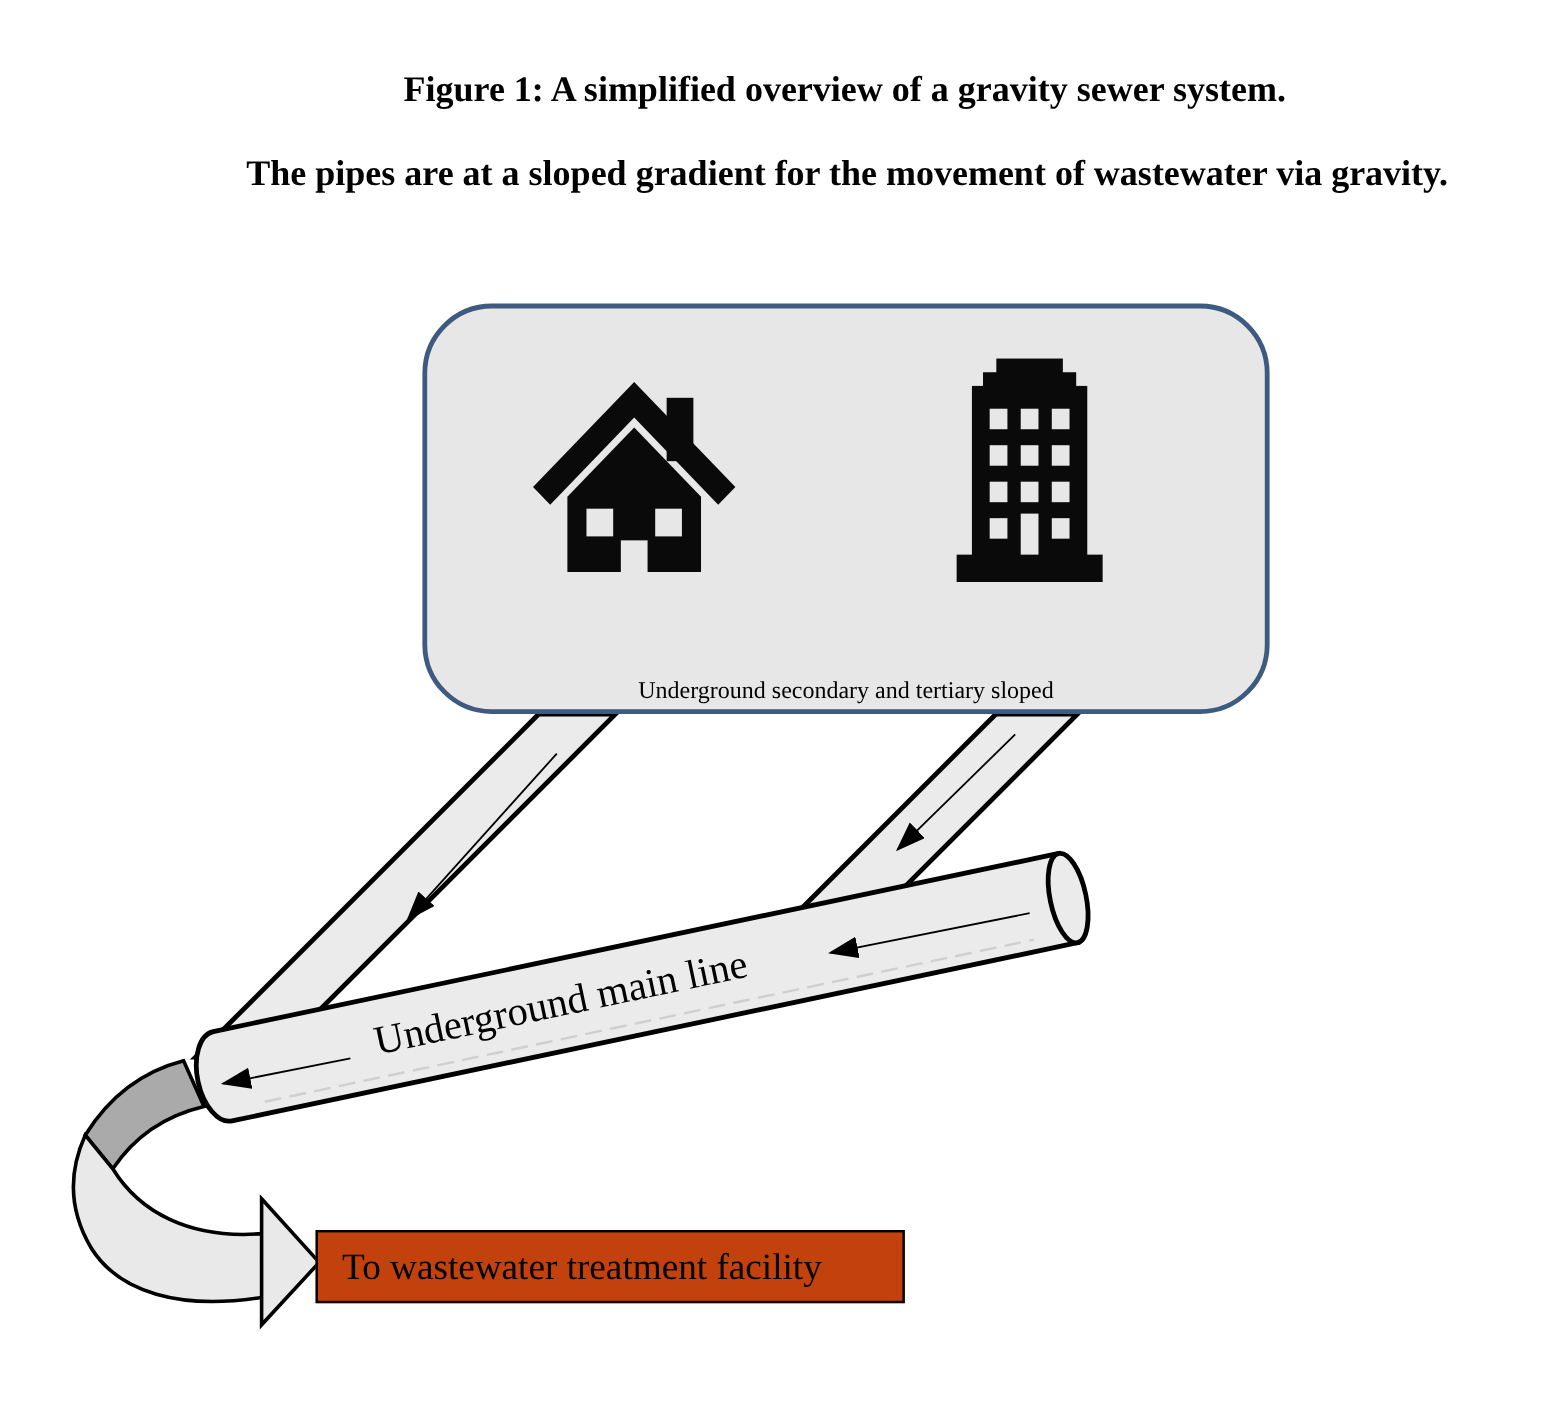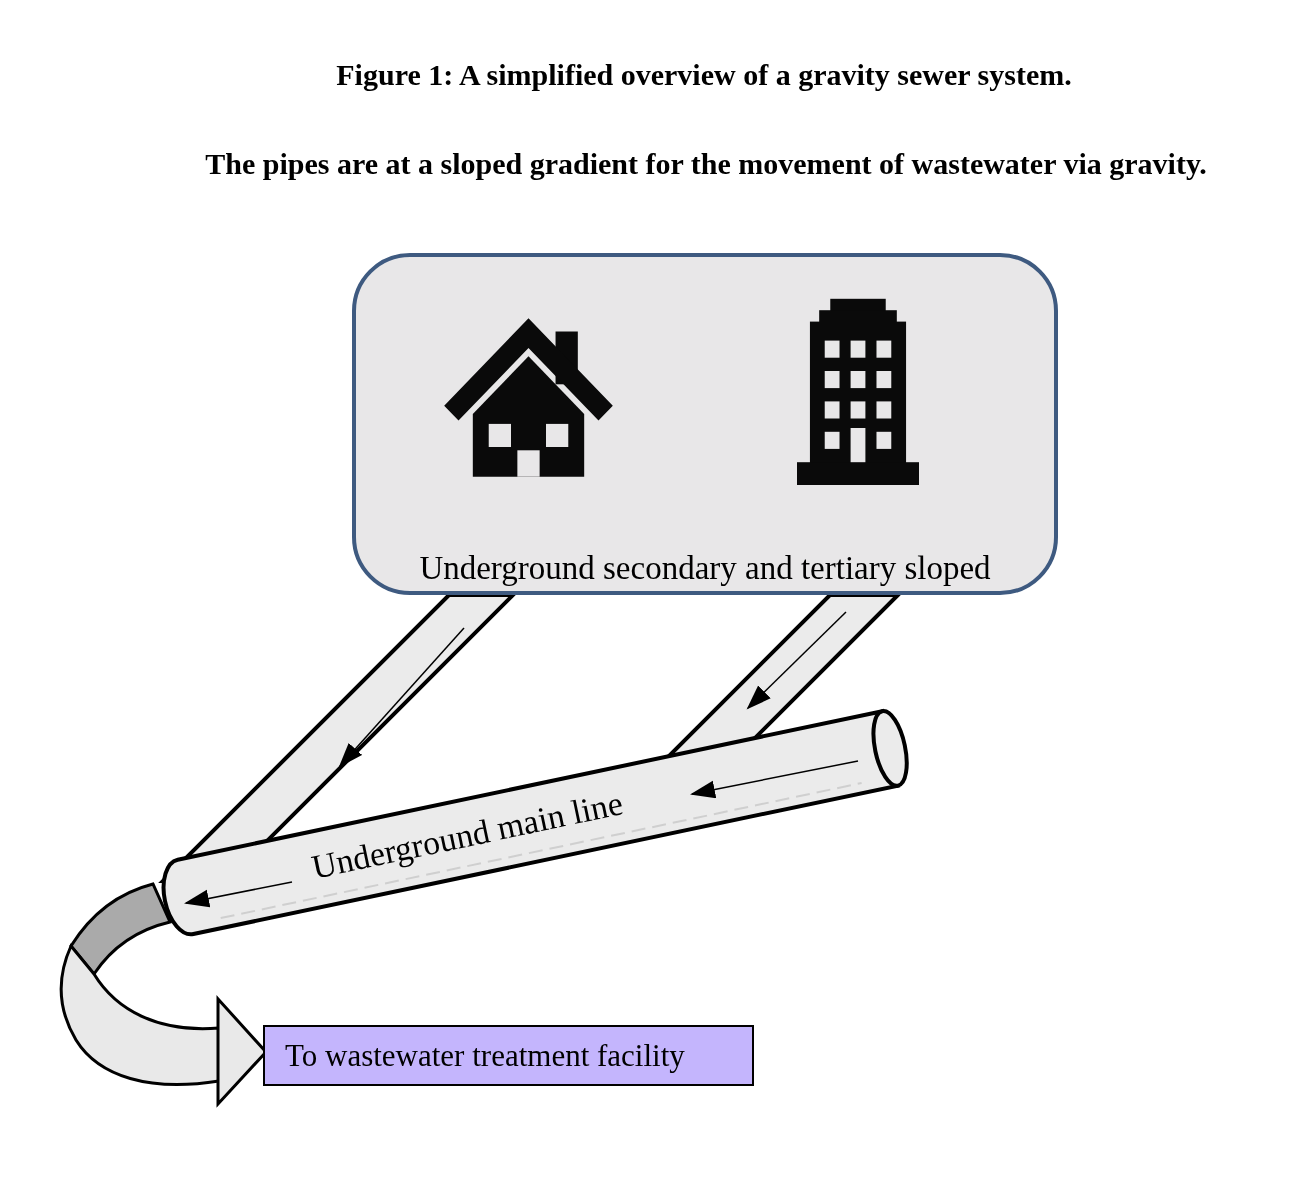--- a/index.html
+++ b/index.html
@@ -6,36 +6,36 @@
   .page{
     position:relative;width:1303px;height:1186px;overflow:hidden;
     background:#ffffff;color:#000;
     font-family:"Liberation Serif","DejaVu Serif",serif;
   }
   .fig-title,.fig-subtitle{
     position:absolute;white-space:nowrap;transform:translateX(-50%);
     font-weight:bold;font-size:30px;line-height:1.1;
   }
   .fig-title{left:704px;top:58px;}
-  .fig-subtitle{left:706px;top:147px;}
+  .fig-subtitle{left:706px;top:128px;}
   .diagram-svg{position:absolute;left:0;top:0;z-index:1;}
   .source-box{
     position:absolute;left:352px;top:253px;width:706px;height:342px;
     box-sizing:border-box;background:#e8e7e8;
     border:4px solid #3e5a80;border-radius:58px;z-index:2;
   }
   .house-icon{position:absolute;left:85px;top:58px;}
   .building-icon{position:absolute;left:441px;top:38px;}
   .box-label{
     position:absolute;left:0;right:0;bottom:4px;text-align:center;
-    font-size:33px;line-height:1.12;
+    font-size:20px;line-height:1.12;
   }
   .dest-box{
     position:absolute;left:263px;top:1025px;width:491px;height:61px;
-    box-sizing:border-box;background:#c4b5fd;border:2px solid #000;
+    box-sizing:border-box;background:#c2410c;border:2px solid #000;
     display:flex;align-items:center;padding-left:20px;
     font-size:31px;z-index:2;
   }
   .pipe-label-text{
     font-family:"Liberation Serif","DejaVu Serif",serif;
     font-size:34px;fill:#000;
   }
 </style>
 </head>
 <body>

